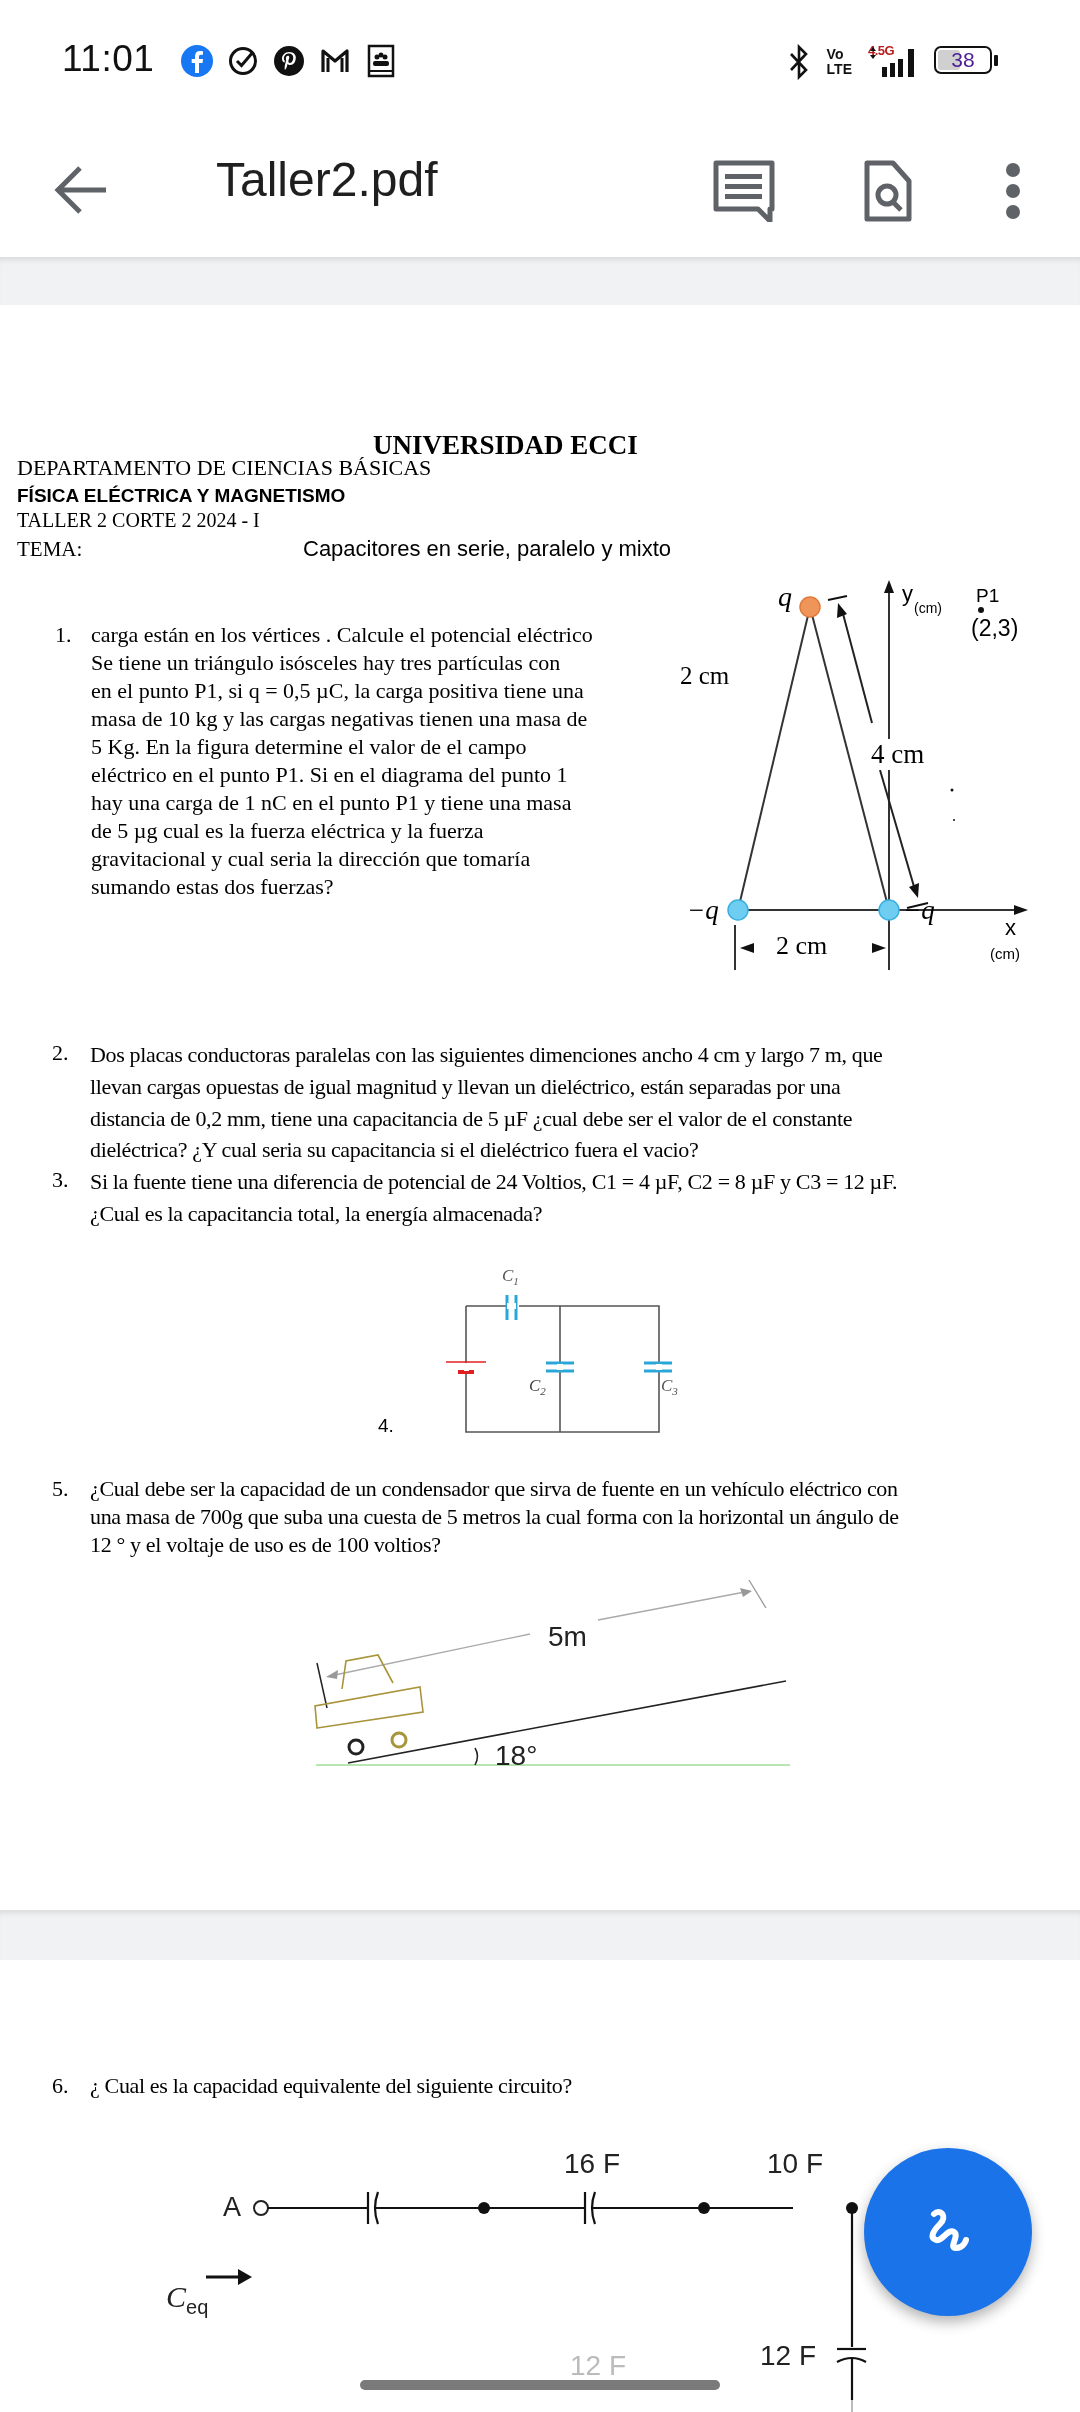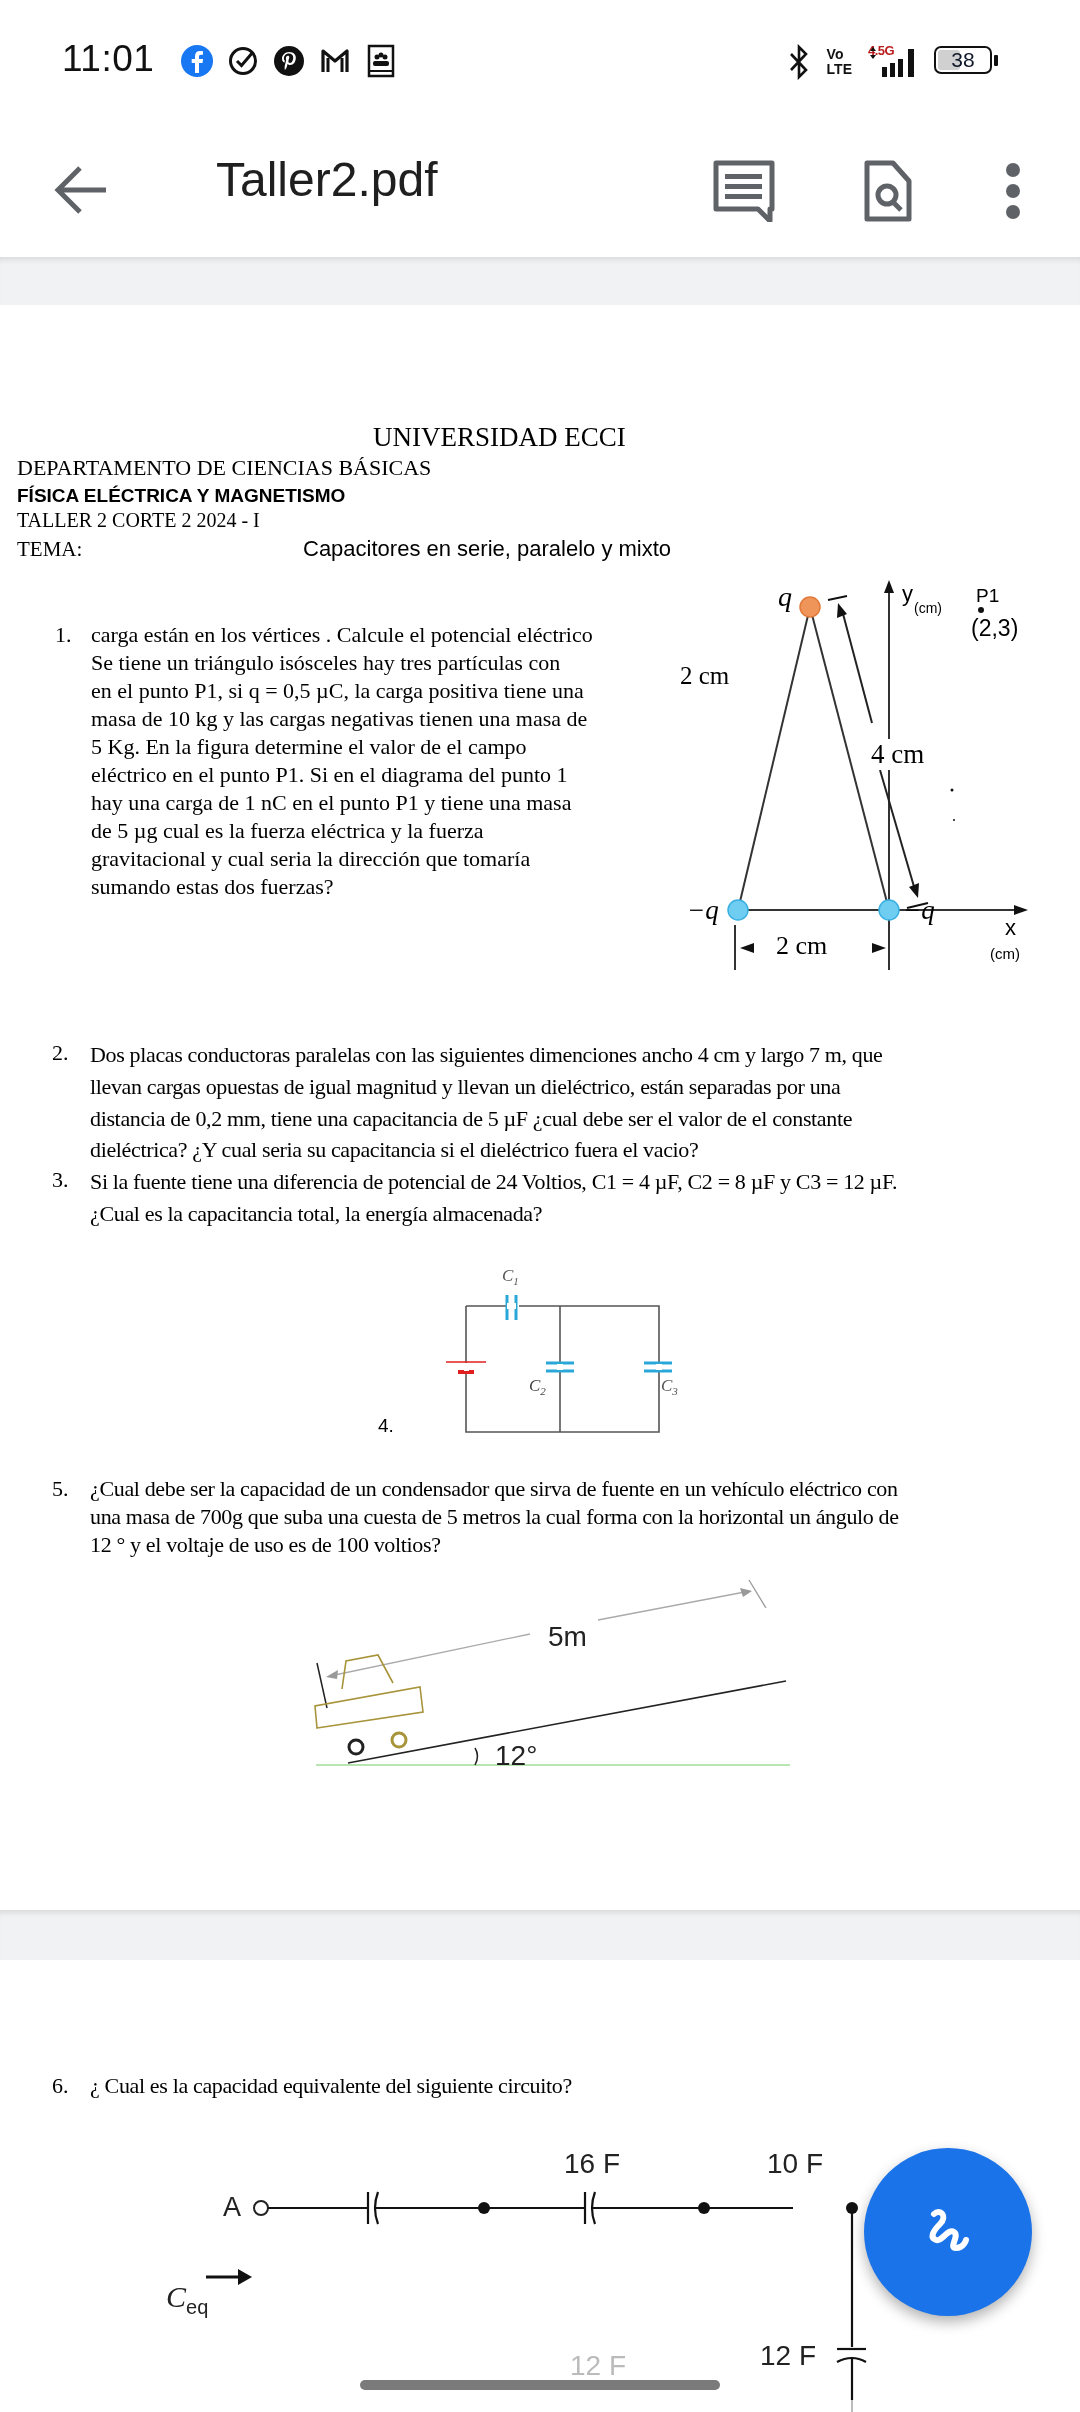--- a/index.html
+++ b/index.html
@@ -79,21 +79,21 @@
           <rect x="14" y="22" width="5" height="10" fill="#111"></rect>
           <rect x="22" y="18" width="5" height="14" fill="#111"></rect>
           <rect x="30" y="14" width="5" height="18" fill="#111"></rect>
           <rect x="40" y="4" width="6" height="28" fill="#111"></rect>
         </svg>
     </div>
     <div style="position:relative;width:66px;height:32px;">
       <div style="position:absolute;left:0;top:0;width:58px;height:28px;border:2.5px solid #111;border-radius:7px;box-sizing:border-box;background:#fff;"></div>
       <div style="position:absolute;left:4px;top:4px;width:22px;height:20px;background:#d0d0d0;border-radius:3px;"></div>
       <div style="position:absolute;left:60px;top:9px;width:4px;height:11px;background:#111;border-radius:1px;"></div>
-      <span style="position:absolute;left:0;top:2px;width:58px;text-align:center;font-size:21px;color:#0f172a;">38</span>
+      <span style="position:absolute;left:0;top:2px;width:58px;text-align:center;font-size:21px;color:#4c1d95;">38</span>
     </div>
   </div>
 </div>
 
 <div class="appbar">
   <div class="back">
     <svg width="60" height="60" viewBox="0 0 60 60">
         <path d="M54 30H8M28 8L6 30l22 22" fill="none" stroke="#5f6368" stroke-width="5"></path>
       </svg>
   </div>
@@ -118,21 +118,21 @@
         <circle cx="10" cy="10" r="7" fill="#5f6368"></circle>
         <circle cx="10" cy="31" r="7" fill="#5f6368"></circle>
         <circle cx="10" cy="52" r="7" fill="#5f6368"></circle>
       </svg>
   </div>
 </div>
 
 <div class="gap" style="top:257px;height:48px;"></div>
 
 <div class="page" style="top:305px;height:1605px;">
-  <div class="doc-line serif" style="left:373px;top:117px;font-size:27px;font-weight:normal;">UNIVERSIDAD ECCI</div>
+  <div class="doc-line serif" style="left:373px;top:125px;font-size:27px;font-weight:bold;">UNIVERSIDAD ECCI</div>
   <div class="doc-line serif" style="left:17px;top:150px;font-size:22px;">DEPARTAMENTO DE CIENCIAS BÁSICAS</div>
   <div class="doc-line" style="left:17px;top:180px;font-size:19px;font-weight:bold;">FÍSICA ELÉCTRICA Y MAGNETISMO</div>
   <div class="doc-line serif" style="left:17px;top:204px;font-size:20px;">TALLER 2 CORTE 2 2024 - I</div>
   <div class="doc-line serif" style="left:17px;top:232px;font-size:21px;">TEMA:</div>
   <div class="doc-line" style="left:303px;top:231px;font-size:22px;font-weight:normal;">Capacitores en serie, paralelo y mixto</div>
 
   <div class="q-num" style="left:55px;top:317px;">1.</div>
   <div class="q-text justify" style="left:91px;top:316px;width:555px;font-size:22px;line-height:28px;">
     <div>carga están en los vértices . Calcule el potencial eléctrico</div>
     <div>Se tiene un triángulo isósceles hay tres partículas con</div>
@@ -241,21 +241,21 @@
       <line x1="308" y1="50" x2="460" y2="21" stroke="#aaa" stroke-width="1.3"></line>
       <path d="M36 107l12-7-1 9z" fill="#999"></path>
       <path d="M462 21l-12-3 3 9z" fill="#999"></path>
       <path d="M27 158L133 142L130 117L25 136z" fill="none" stroke="#a8943a" stroke-width="1.6"></path>
       <path d="M52 119L56 91L88 85L103 113" fill="none" stroke="#a8943a" stroke-width="1.6"></path>
       <circle cx="66" cy="177" r="7" fill="none" stroke="#222" stroke-width="3"></circle>
       <circle cx="109" cy="170" r="7" fill="none" stroke="#a8943a" stroke-width="3"></circle>
       <path d="M185 178q5 8 0 17" fill="none" stroke="#222" stroke-width="1.5"></path>
     </svg>
     <span style="position:absolute;left:258px;top:51px;font-size:28px;color:#222;">5m</span>
-    <span style="position:absolute;left:205px;top:170px;font-size:28px;color:#222;">12°</span>
+    <span style="position:absolute;left:205px;top:170px;font-size:28px;color:#222;">18°</span>
   </div>
 </div>
 
 <div class="gap" style="top:1910px;height:50px;"></div>
 
 <div class="page" style="top:1960px;height:452px;">
   <div class="q-num" style="left:52px;top:113px;">6.</div>
   <div class="q-text" style="left:90px;top:112px;width:900px;letter-spacing:-0.35px;">
     <div>¿ Cual es la capacidad equivalente del siguiente circuito?</div>
   </div>

